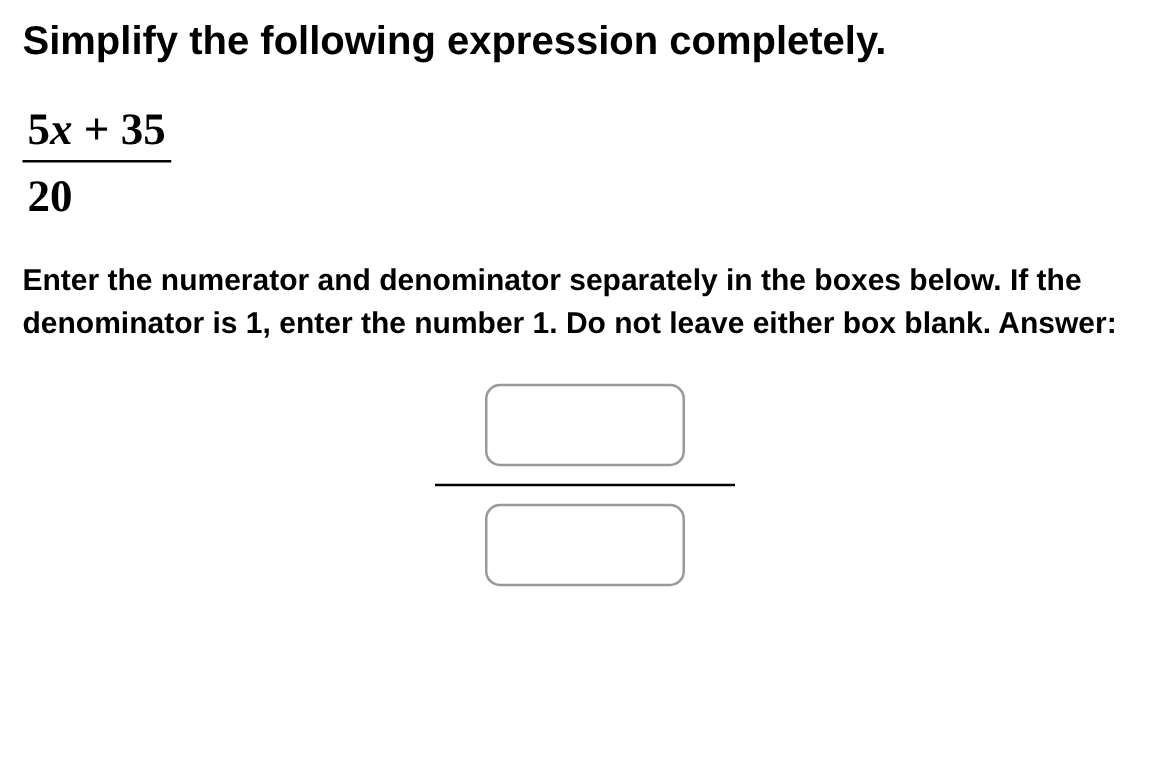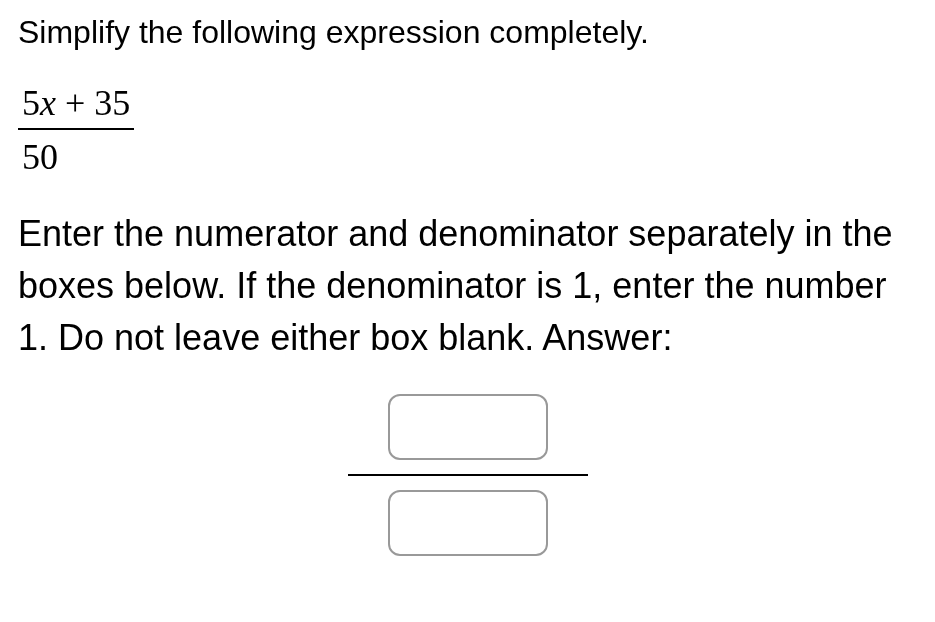--- a/index.html
+++ b/index.html
@@ -1,18 +1,19 @@
 <!DOCTYPE html>
 <html><head>
   <meta charset="utf-8">
   <style>
     * {
       margin: 0;
       padding: 0;
       box-sizing: border-box;
+      font-weight: bold;
     }
     body {
       font-family: "Trebuchet MS", "Lucida Sans Unicode", sans-serif;
       background: #ffffff;
       padding: 12px 18px;
       width: 935px;
       color: #000;
     }
     .instruction {
       font-size: 32px;
@@ -36,21 +37,21 @@
       border-top: 2px solid #000;
     }
     .expression .denominator {
       display: block;
       padding: 6px 4px 0 4px;
     }
     .mathvar {
       font-style: italic;
     }
     .instructions2 {
-      font-size: 36px;
+      font-size: 24px;
       line-height: 1.45;
       margin-bottom: 30px;
       max-width: 900px;
     }
     .answer-area {
       display: flex;
       flex-direction: column;
       align-items: center;
       gap: 10px;
       width: 100%;
@@ -75,21 +76,21 @@
 </head>
 <body>
 
 
 
 <div class="instruction">Simplify the following expression completely.</div>
 
 <div class="expression">
   <span class="numerator"><span>5</span><span class="mathvar">x</span><span> + 35</span></span>
   <span class="fraction-bar"></span>
-  <span class="denominator">50</span>
+  <span class="denominator">20</span>
 </div>
 
 <div class="instructions2">Enter the numerator and denominator separately in the boxes below. If the denominator is 1, enter the number 1. Do not leave either box blank. Answer:</div>
 
 <div class="answer-area">
   <input type="text" class="answer-box" value="" style="">
   <hr class="answer-divider">
   <input type="text" class="answer-box" value="" style="">
 </div>
 

